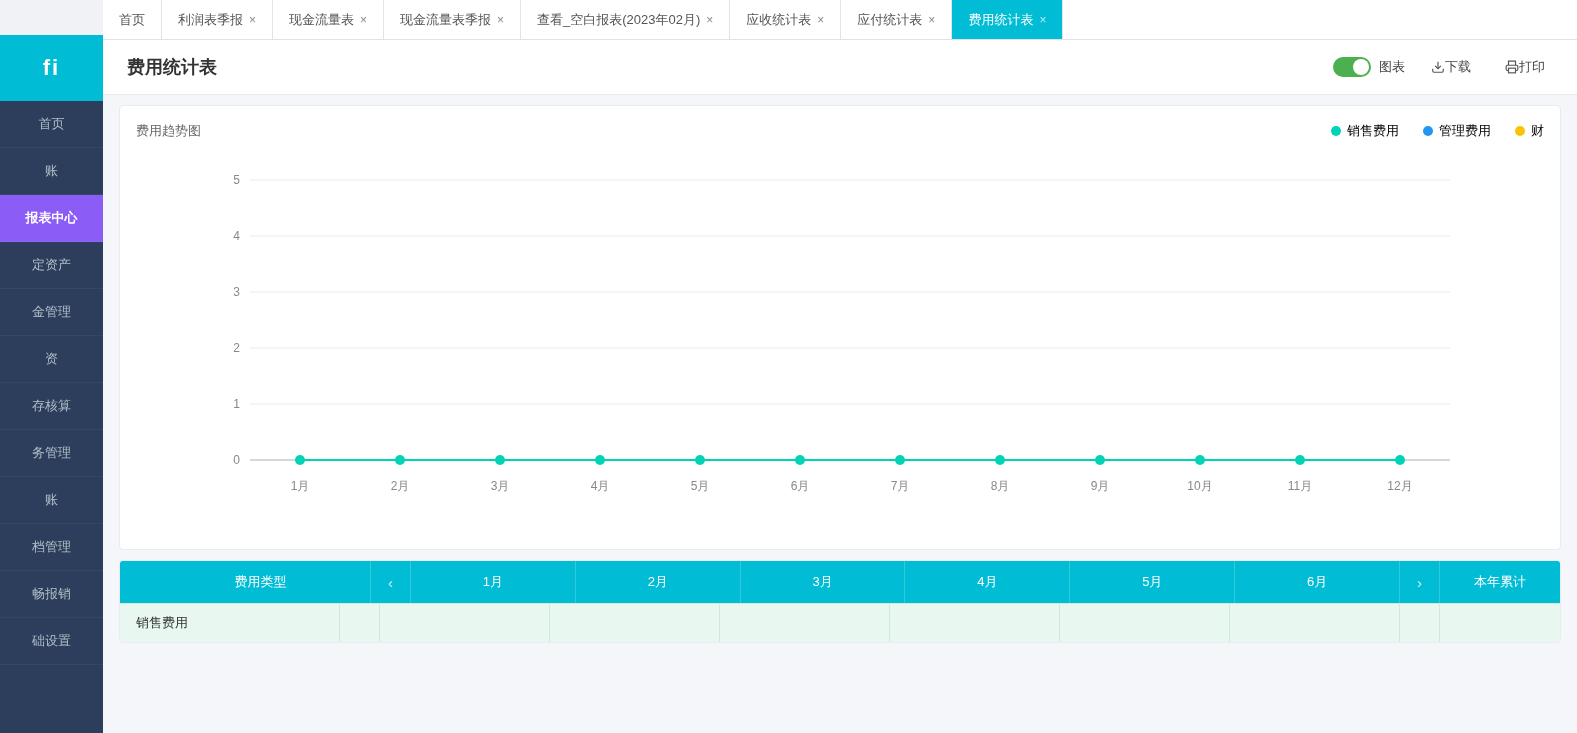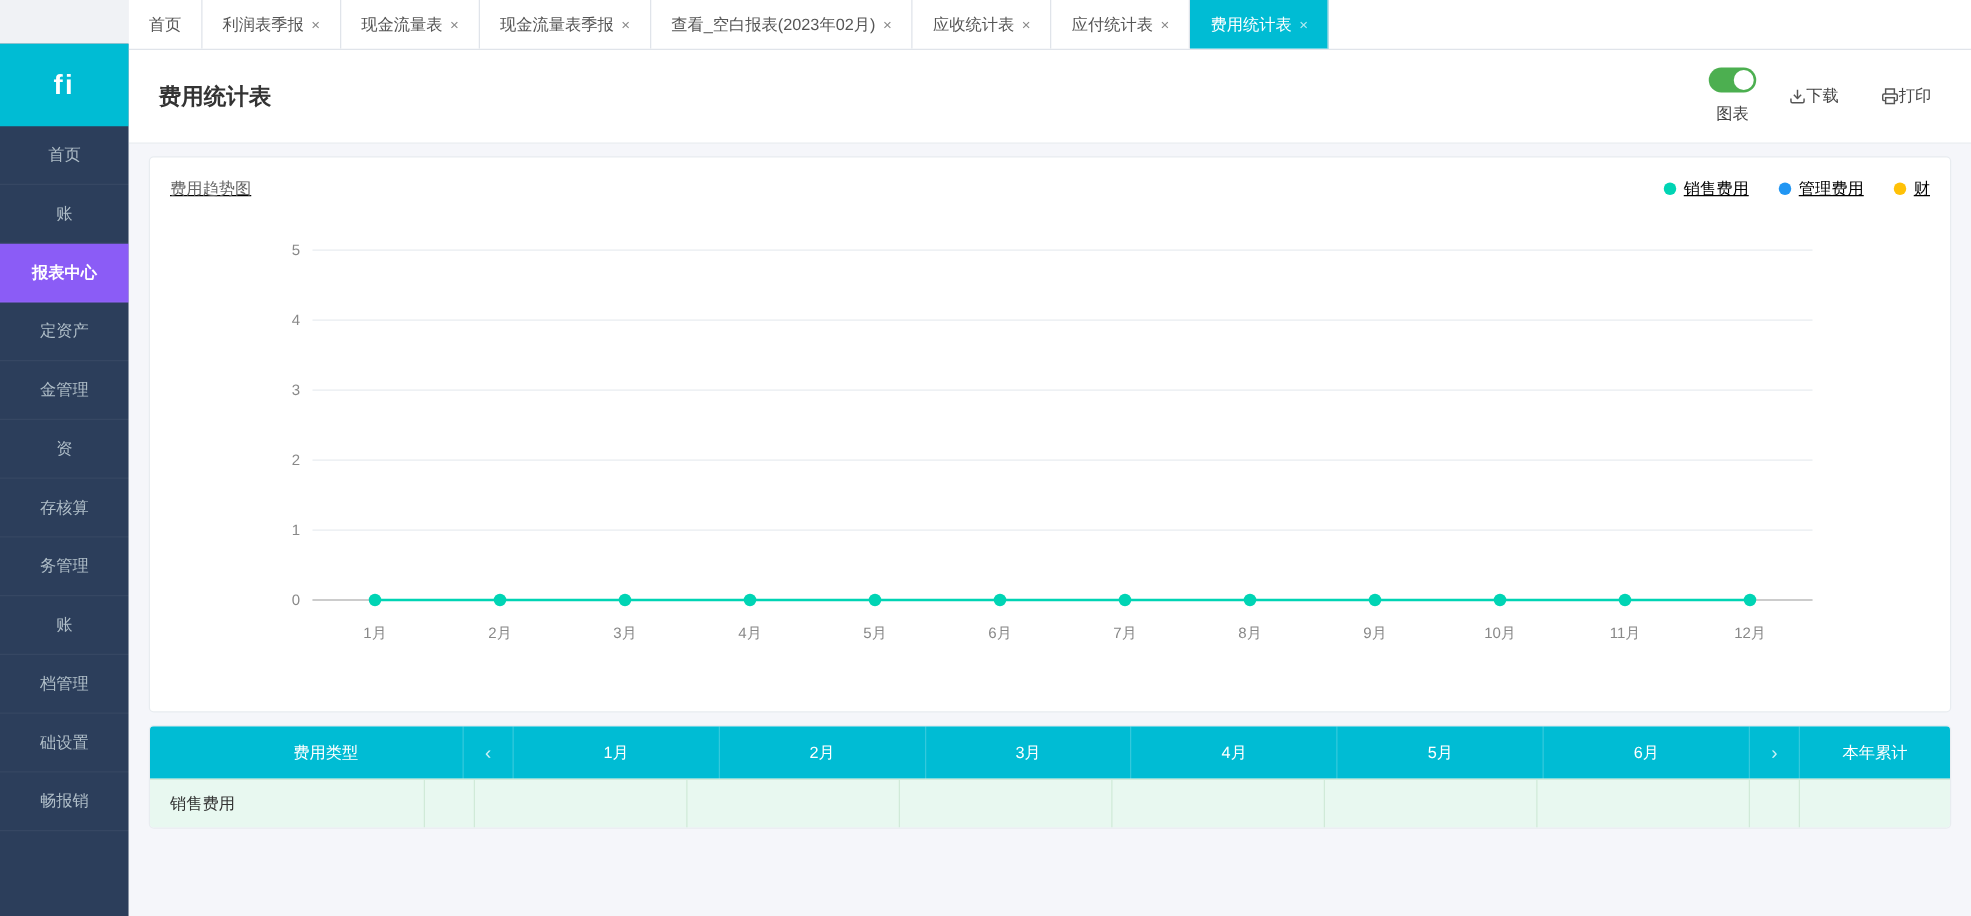--- a/index.html
+++ b/index.html
@@ -113,21 +113,20 @@
       display: flex;
       align-items: center;
       gap: 18px;
     }
     .toggle-wrap {
       display: flex;
       align-items: center;
       gap: 8px;
       font-size: 13px;
       color: #444;
-      flex-direction: column;
     }
     .toggle {
       width: 38px;
       height: 20px;
       background: #4caf50;
       border-radius: 10px;
       position: relative;
       cursor: pointer;
     }
     .toggle::after {
@@ -243,22 +242,22 @@
     <div class="sidebar-item">首页</div>
     <div class="sidebar-item">账</div>
     <div class="sidebar-item active">报表中心</div>
     <div class="sidebar-item">定资产</div>
     <div class="sidebar-item">金管理</div>
     <div class="sidebar-item">资</div>
     <div class="sidebar-item">存核算</div>
     <div class="sidebar-item">务管理</div>
     <div class="sidebar-item">账</div>
     <div class="sidebar-item">档管理</div>
+    <div class="sidebar-item">畅报销</div>
     <div class="sidebar-item">础设置</div>
-    <div class="sidebar-item">畅报销</div>
   </div>
 
   <div class="main-content">
 
     <div class="tab-bar">
       <div class="tab">
         <span>首页</span>
       </div>
       <div class="tab">
         <span>利润表季报</span>
@@ -312,21 +311,21 @@
               <polyline points="6 9 6 2 18 2 18 9"></polyline>
               <path d="M6 18H4a2 2 0 0 1-2-2v-5a2 2 0 0 1 2-2h16a2 2 0 0 1 2 2v5a2 2 0 0 1-2 2h-2"></path>
               <rect x="6" y="14" width="12" height="8"></rect>
             </svg>
             <span>打印</span>
           </div>
         </div>
       </div>
 
       <div class="chart-section">
-        <div style="display:flex; justify-content:space-between; align-items:flex-start;text-decoration:underline;">
+        <div style="display:flex; justify-content:space-between; align-items:flex-start;">
           <div class="chart-title">费用趋势图</div>
           <div class="chart-legend">
             <div class="legend-item">
               <div class="legend-dot" style="background:#00d4b4;"></div>
               <span>销售费用</span>
             </div>
             <div class="legend-item">
               <div class="legend-dot" style="background:#2196f3;"></div>
               <span>管理费用</span>
             </div>

